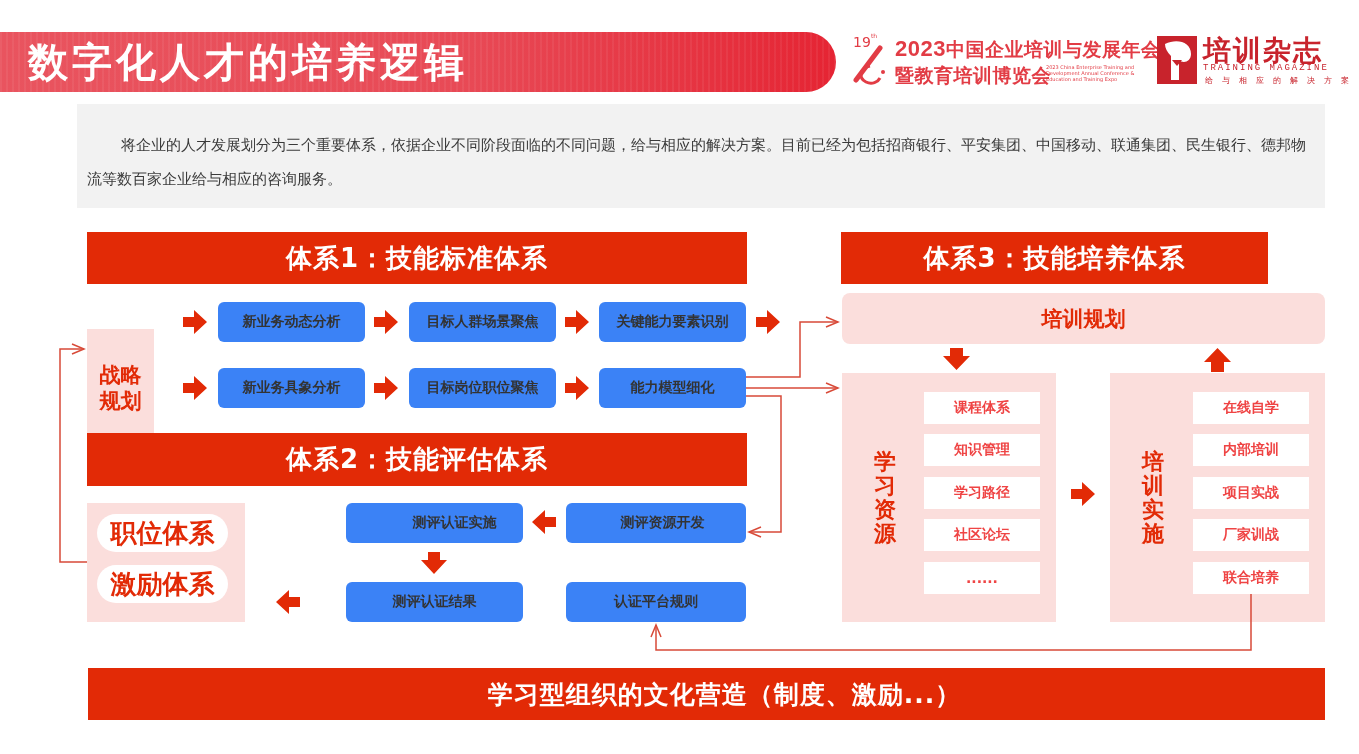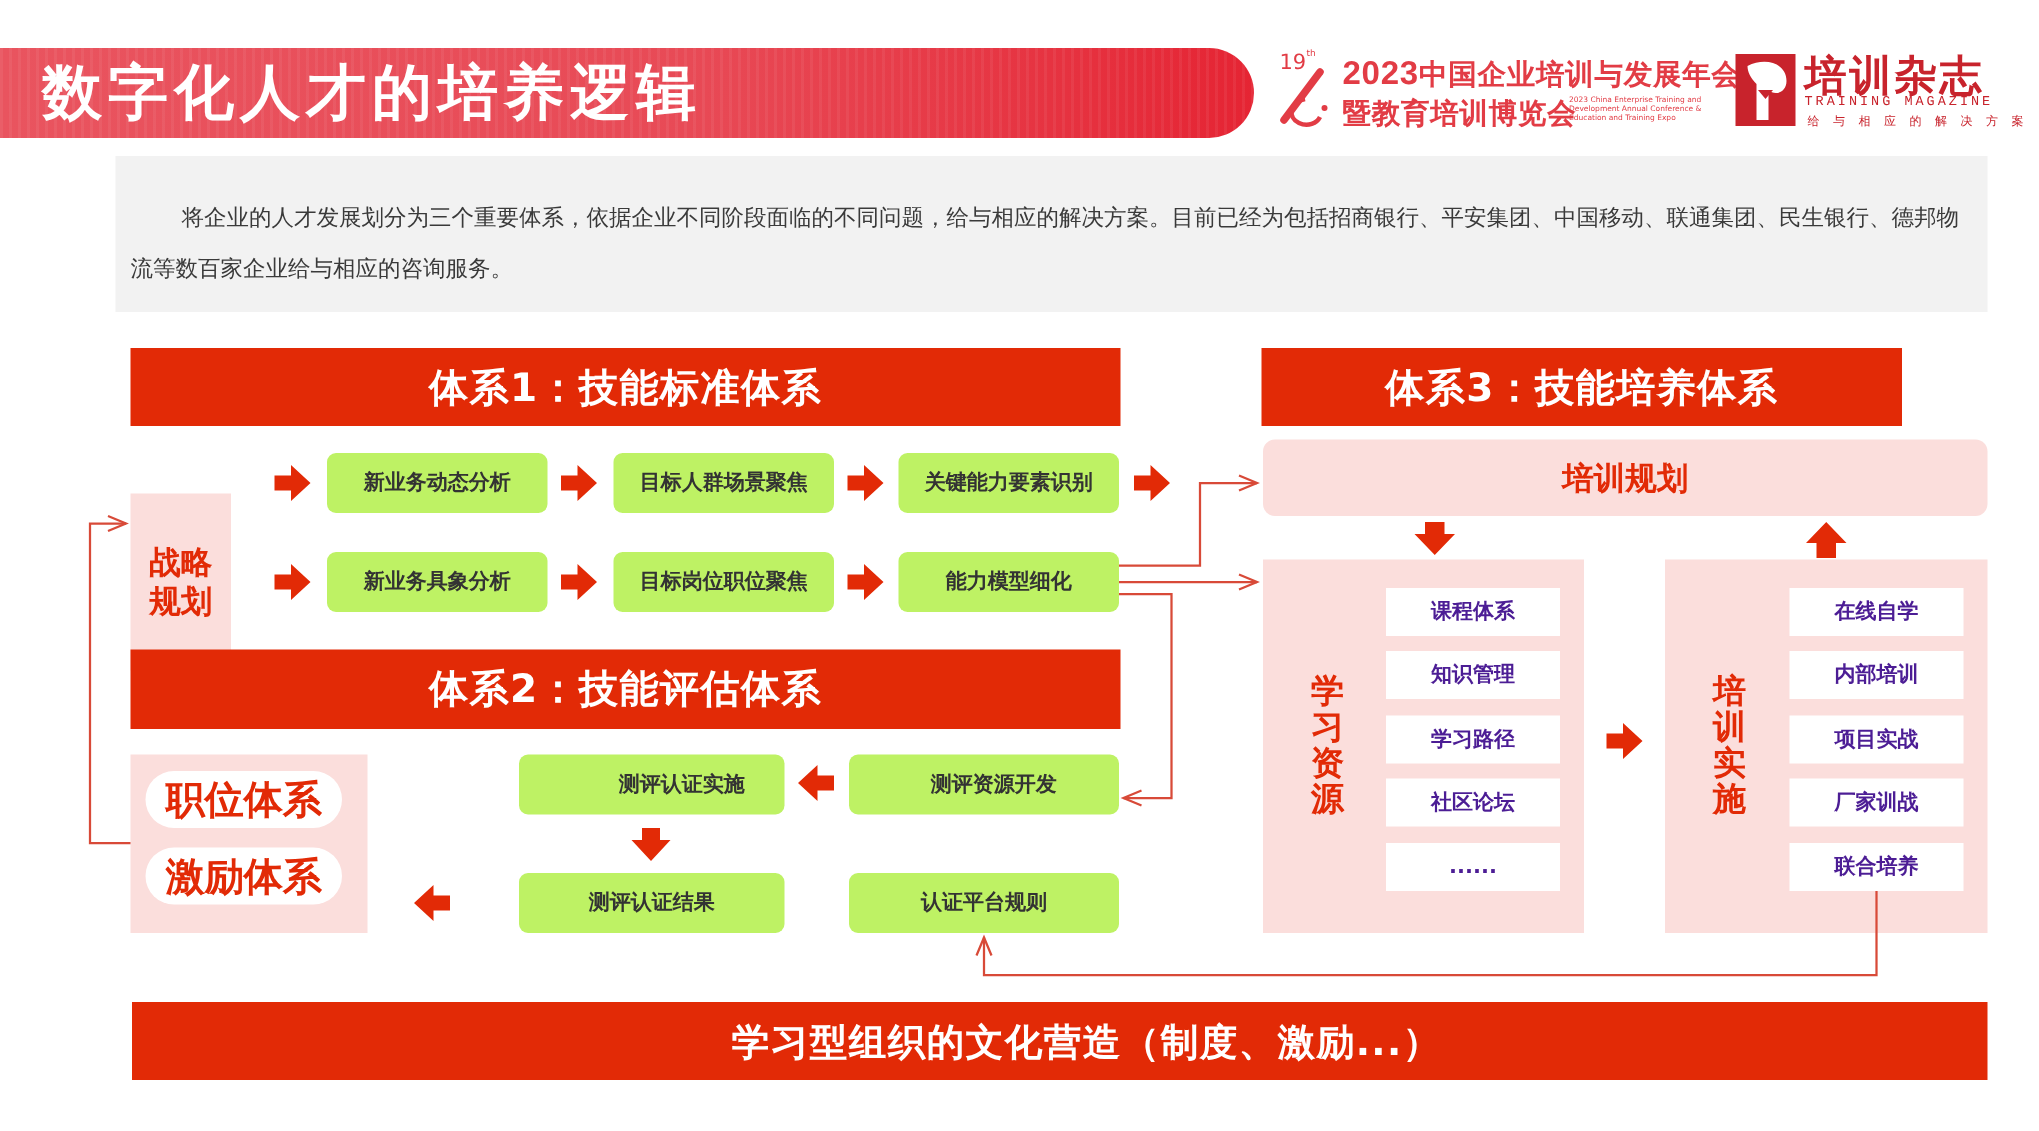--- a/index.html
+++ b/index.html
@@ -50,29 +50,29 @@
     }
 
     
     .sec-bar {
       position: absolute; background: #e22a06; color: #fff; font-weight: bold;
       font-size: 26px; display: flex; align-items: center; justify-content: center; letter-spacing: 1px;
     }
 
     
     .step {
-      position: absolute; background: #bef264; border-radius: 6px; color: #333;
+      position: absolute; background: #3b82f6; border-radius: 6px; color: #333;
       font-size: 14px; font-weight: bold; display: flex; align-items: center; justify-content: center;
     }
 
     .pink-block { position: absolute; background: #fbdedc; }
     .pink-label { color: #e22a06; font-weight: bold; }
 
     .white-item {
-      position: absolute; background: #fff; color: #4c1d95; font-size: 14px; font-weight: bold;
+      position: absolute; background: #fff; color: #ef4444; font-size: 14px; font-weight: bold;
       display: flex; align-items: center; justify-content: center;
     }
 
     .pill {
       position: absolute; background: #fff; border-radius: 20px; color: #e22a06; font-weight: bold;
       font-size: 26px; display: flex; align-items: center; justify-content: center;
     }
 
     .vertical-label {
       position: absolute; color: #e22a06; font-weight: bold; font-size: 22px;

